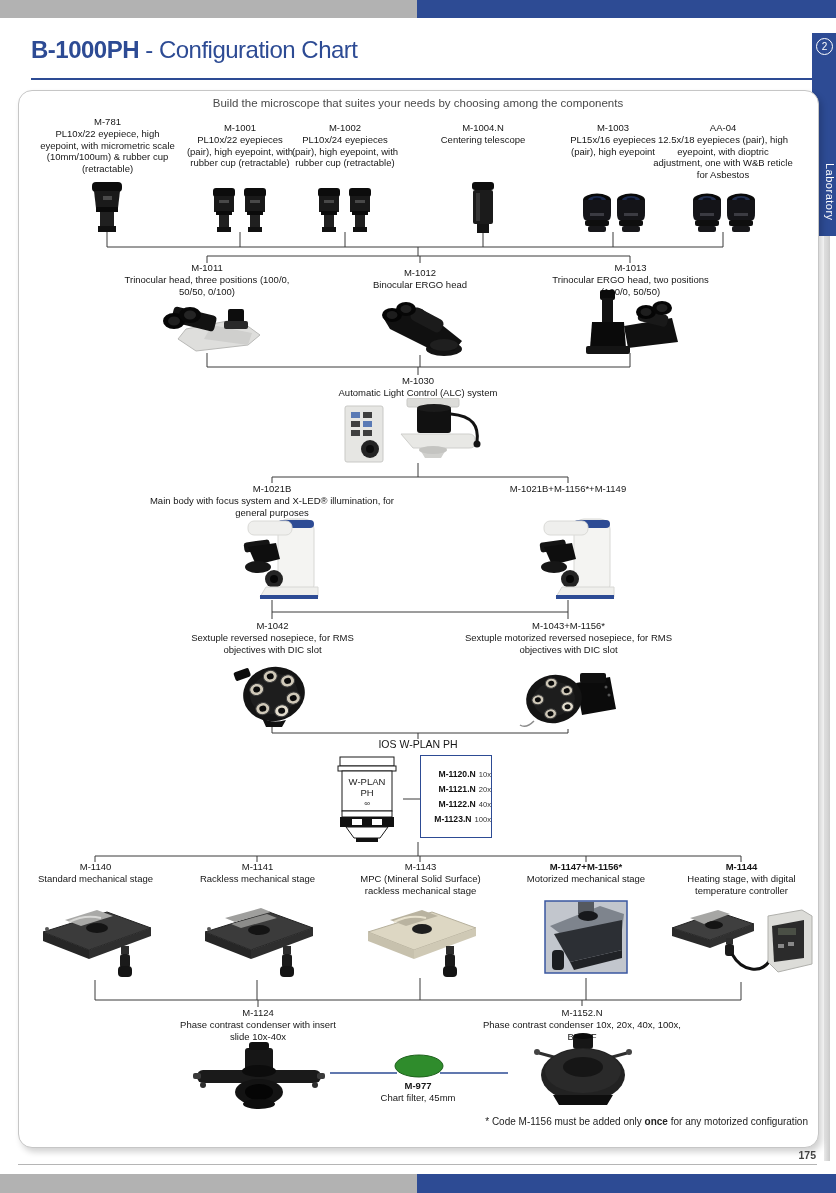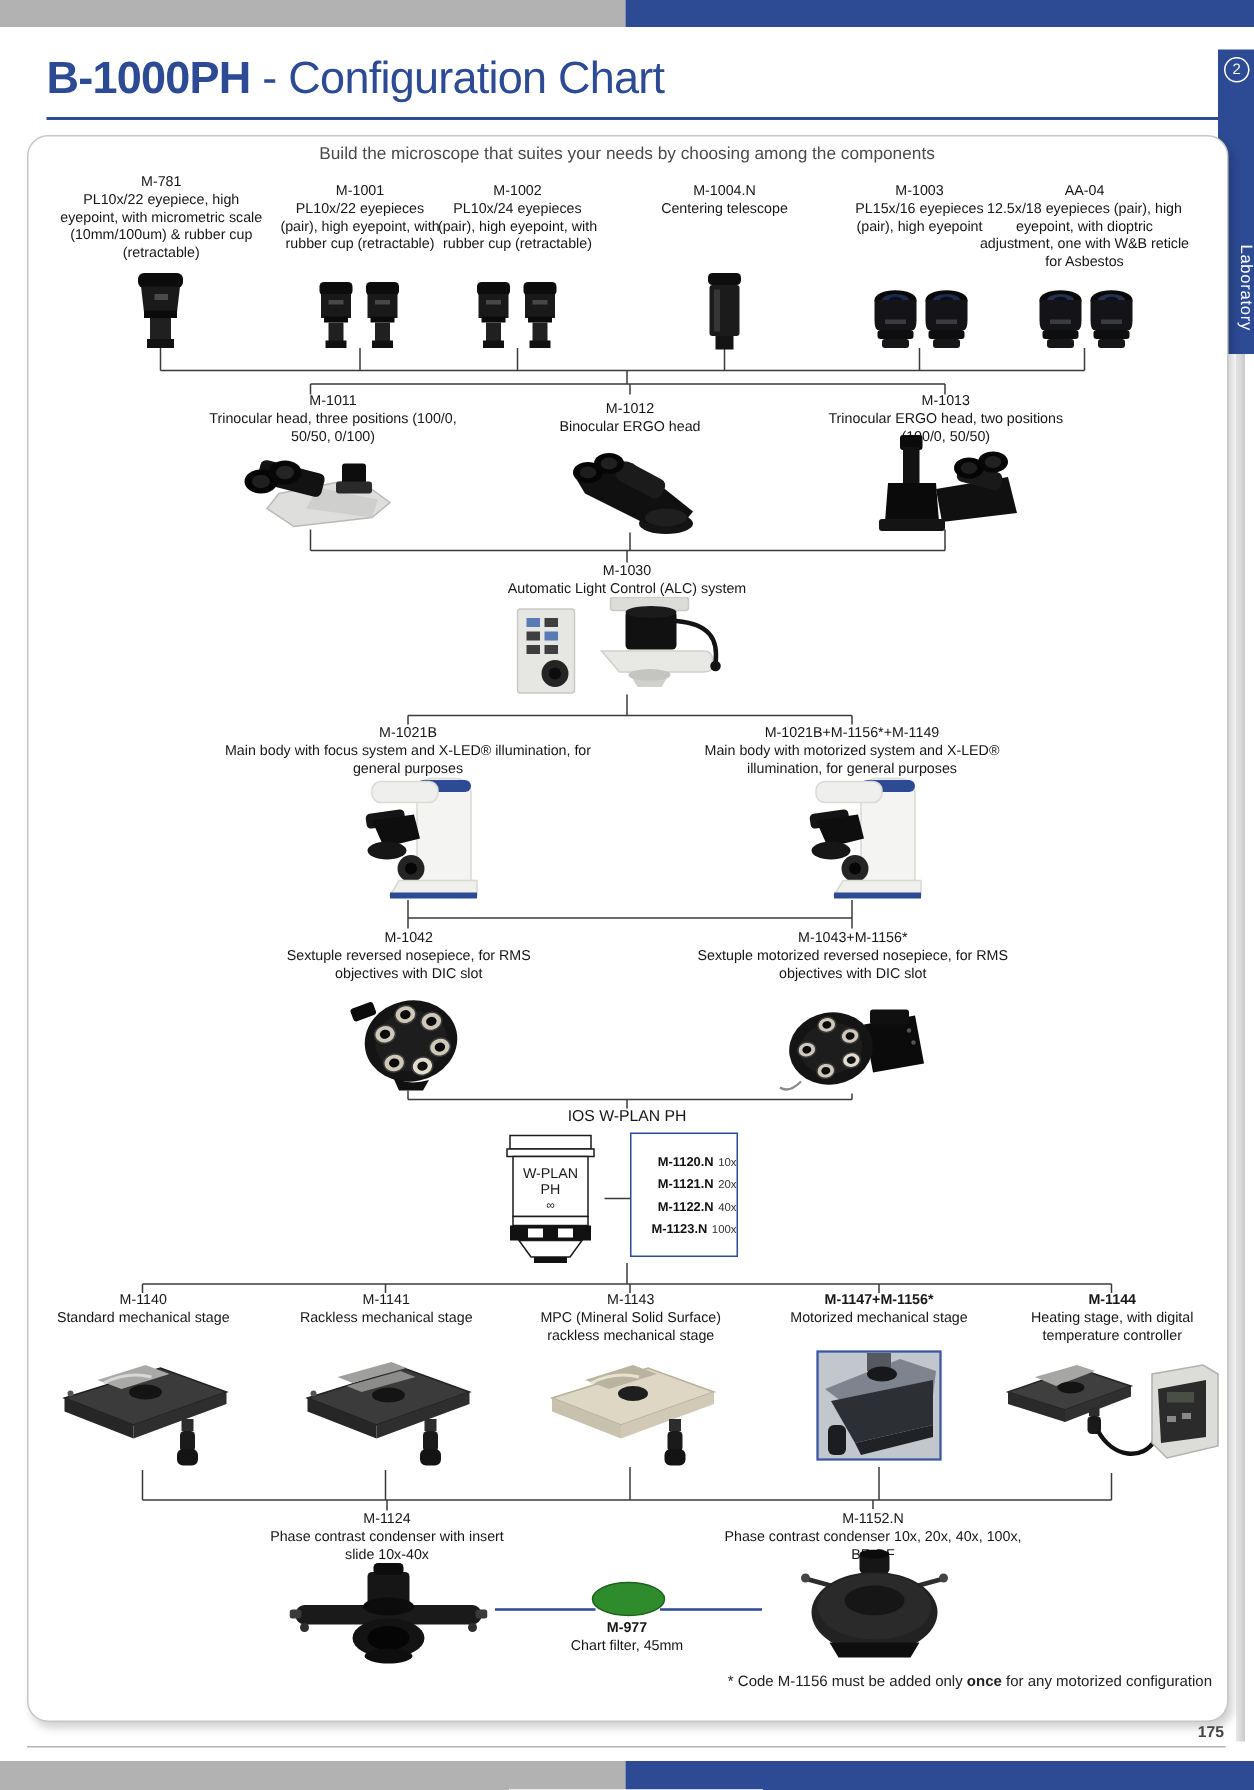--- a/index.html
+++ b/index.html
@@ -4,21 +4,21 @@
 <style>
   html,body{margin:0;padding:0;}
   body{width:836px;height:1193px;position:relative;background:#fff;overflow:hidden;
        font-family:"Liberation Sans",sans-serif;color:#1c1c1c;}
   .abs{position:absolute;}
   
   .bar-gray{left:0;width:417px;height:18px;background:#b2b2b2;}
   .bar-navy{left:417px;width:419px;height:18px;background:#2d4b94;}
   .top{top:0;} .bottom{top:1174px;height:19px;}
   
-  .title{left:31px;top:36px;font-size:30px;color:#2d4b94;letter-spacing:-0.5px;white-space:nowrap;}
+  .title{left:31px;top:36px;font-size:24px;color:#2d4b94;letter-spacing:-0.5px;white-space:nowrap;}
   .title .b{font-weight:bold;}
   .title-rule{left:31px;top:78px;width:781px;height:2px;background:#2d4b94;}
   
   .side-tab{left:812px;top:33px;width:24px;height:203px;background:#2d4b94;}
   .tab-num{left:816px;top:38px;width:15px;height:15px;border:1.2px solid #fff;border-radius:50%;
            color:#fff;font-size:10px;line-height:15px;text-align:center;}
   .tab-label{left:812px;top:150px;width:24px;height:84px;color:#fff;font-size:11px;
              writing-mode:vertical-rl;text-align:center;letter-spacing:0.5px;}
   .page-edge{left:824px;top:236px;width:6px;height:925px;background:linear-gradient(to right,#e9e9e9,#c9c9c9);}
   
@@ -229,21 +229,21 @@
       <rect x="8" y="20" width="14" height="3" fill="#3b3b42"></rect>
       <rect x="3" y="27" width="24" height="6" rx="2" fill="#0e0e0e"></rect>
       <rect x="6" y="33" width="18" height="6" rx="2" fill="#17171a"></rect>
     </g>
       </defs>
     <use href="#esb"></use>
       <use href="#esb" x="34"></use>
   </svg>
 </div>
 
-<div class="node" style="left:132px;top:262px;width:180px">
+<div class="node" style="left:117px;top:262px;width:180px">
   <span class="code">M-1011</span>
   <span>Trinocular head, three positions (100/0, 50/50, 0/100)</span>
 </div>
 <div class="node" style="left:345px;top:267px;width:150px">
   <span class="code">M-1012</span>
   <span>Binocular ERGO head</span>
 </div>
 <div class="node" style="left:548px;top:262px;width:165px">
   <span class="code">M-1013</span>
   <span>Trinocular ERGO head, two positions (100/0, 50/50)</span>
@@ -314,21 +314,20 @@
     <ellipse cx="90" cy="52" rx="14" ry="4" fill="#c4c4c1"></ellipse>
   </svg>
 </div>
 
 <div class="node" style="left:137px;top:483px;width:270px">
   <span class="code">M-1021B</span>
   <span>Main body with focus system and X-LED® illumination, for general purposes</span>
 </div>
 <div class="node" style="left:448px;top:483px;width:240px">
   <span class="code">M-1021B+M-1156*+M-1149</span>
-  <span>Main body with motorized system and X-LED® illumination, for general purposes</span>
 </div>
 
 <div class="img" style="left:214px;top:517px">
   <svg width="116" height="84" viewBox="0 0 116 84">
     <rect x="64" y="2" width="36" height="76" rx="10" fill="#f4f4f2" stroke="#d8d8d5"></rect>
     <rect x="64" y="3" width="36" height="8" rx="4" fill="#2d4b94"></rect>
     <rect x="34" y="4" width="44" height="14" rx="6" fill="#efefed" stroke="#dadad7"></rect>
     <rect x="30" y="24" width="26" height="10" rx="3" fill="#141414" transform="rotate(-8 43 29)"></rect>
     <path d="M34 30 L62 26 L66 42 L42 48 Z" fill="#0e0e0e"></path>
     <ellipse cx="44" cy="50" rx="13" ry="6" fill="#161616"></ellipse>

